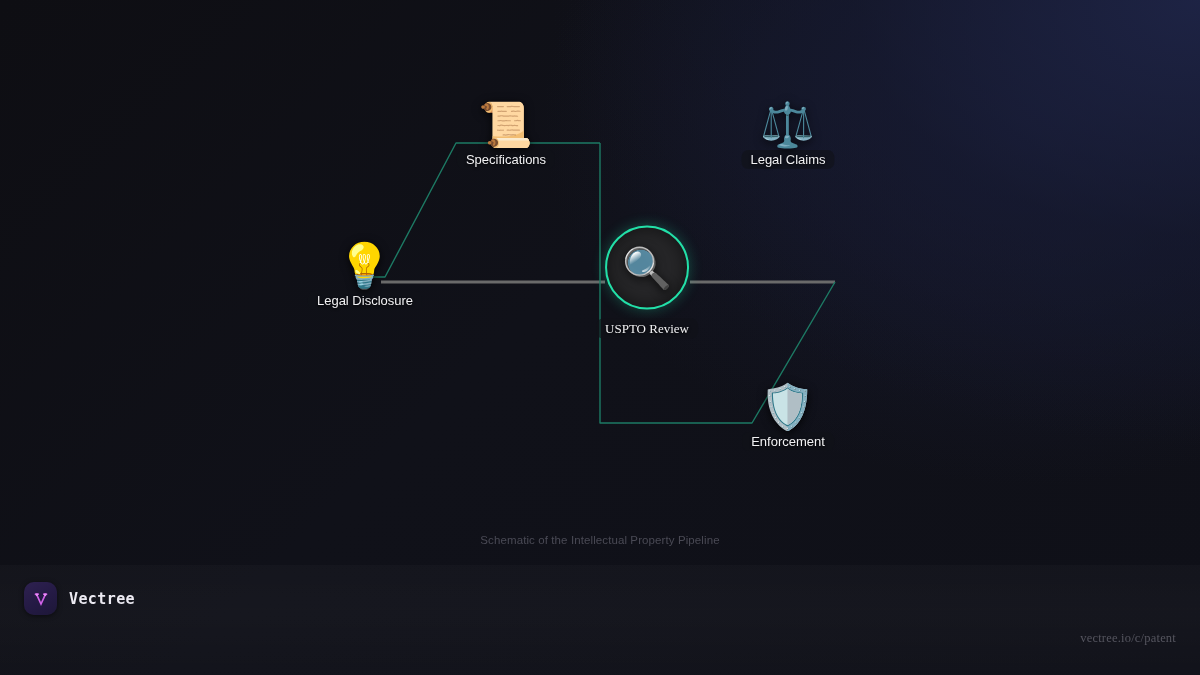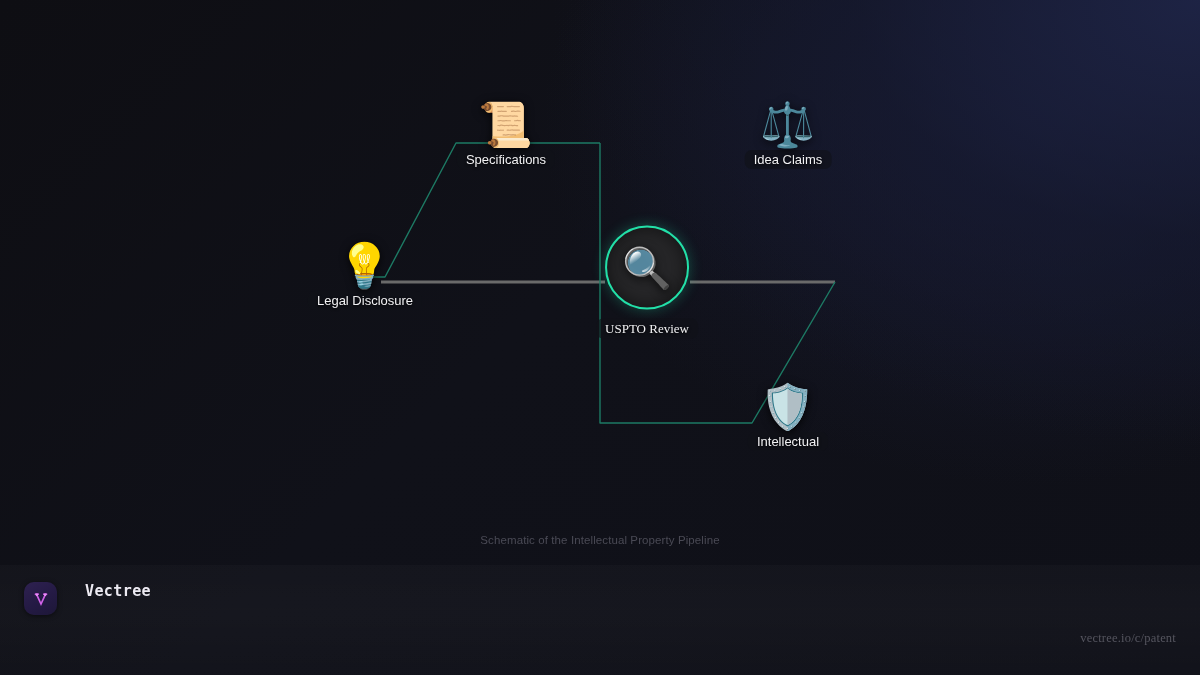--- a/index.html
+++ b/index.html
@@ -77,21 +77,21 @@
   
   #footer {
     position:absolute;
     left:0; right:0; bottom:0;
     height:110px;
     background:linear-gradient(180deg, rgba(255,255,255,0.018) 0%, rgba(255,255,255,0.028) 40%, rgba(255,255,255,0.012) 100%);
   }
   #brand-row {
     position:absolute;
     left:24px; top:17px;
-    display:flex; align-items:flex-start; gap:28px;
+    display:flex; align-items:center; gap:12px;
   }
   #brand-mark {
     width:33px; height:33px;
     border-radius:10px;
     background:linear-gradient(150deg,#2e2150 0%,#241a44 55%,#1d1738 100%);
     display:flex; align-items:center; justify-content:center;
     box-shadow:0 1px 5px rgba(0,0,0,0.55);
   }
   #brand-name {
     font-family:"DejaVu Sans Mono", monospace;
@@ -135,33 +135,33 @@
     <div class="node-label">Legal Disclosure</div>
   </div>
 
   <div class="node" style="left:506px; top:136px;">
     <div class="node-glyph">📜</div>
     <div class="node-label">Specifications</div>
   </div>
 
   <div class="node" style="left:788px; top:136px;">
     <div class="node-glyph">⚖️</div>
-    <div class="node-label">Idea Claims</div>
+    <div class="node-label">Legal Claims</div>
   </div>
 
   <div class="node highlight" style="left:647px; top:282px;">
     <div class="node-ring">
       <div class="node-glyph">🔍</div>
     </div>
     <div class="node-label">USPTO Review</div>
   </div>
 
   <div class="node" style="left:788px; top:418px;">
     <div class="node-glyph">🛡️</div>
-    <div class="node-label">Intellectual</div>
+    <div class="node-label">Enforcement</div>
   </div>
 
   <div id="caption">Schematic of the Intellectual Property Pipeline</div>
 
   <div id="footer">
 
     <div id="brand-row">
       <div id="brand-mark">
         <svg width="20" height="20" viewBox="0 0 24 24" xmlns="http://www.w3.org/2000/svg">
           <g fill="none" stroke="#d061e8" stroke-width="2" stroke-linecap="round">

